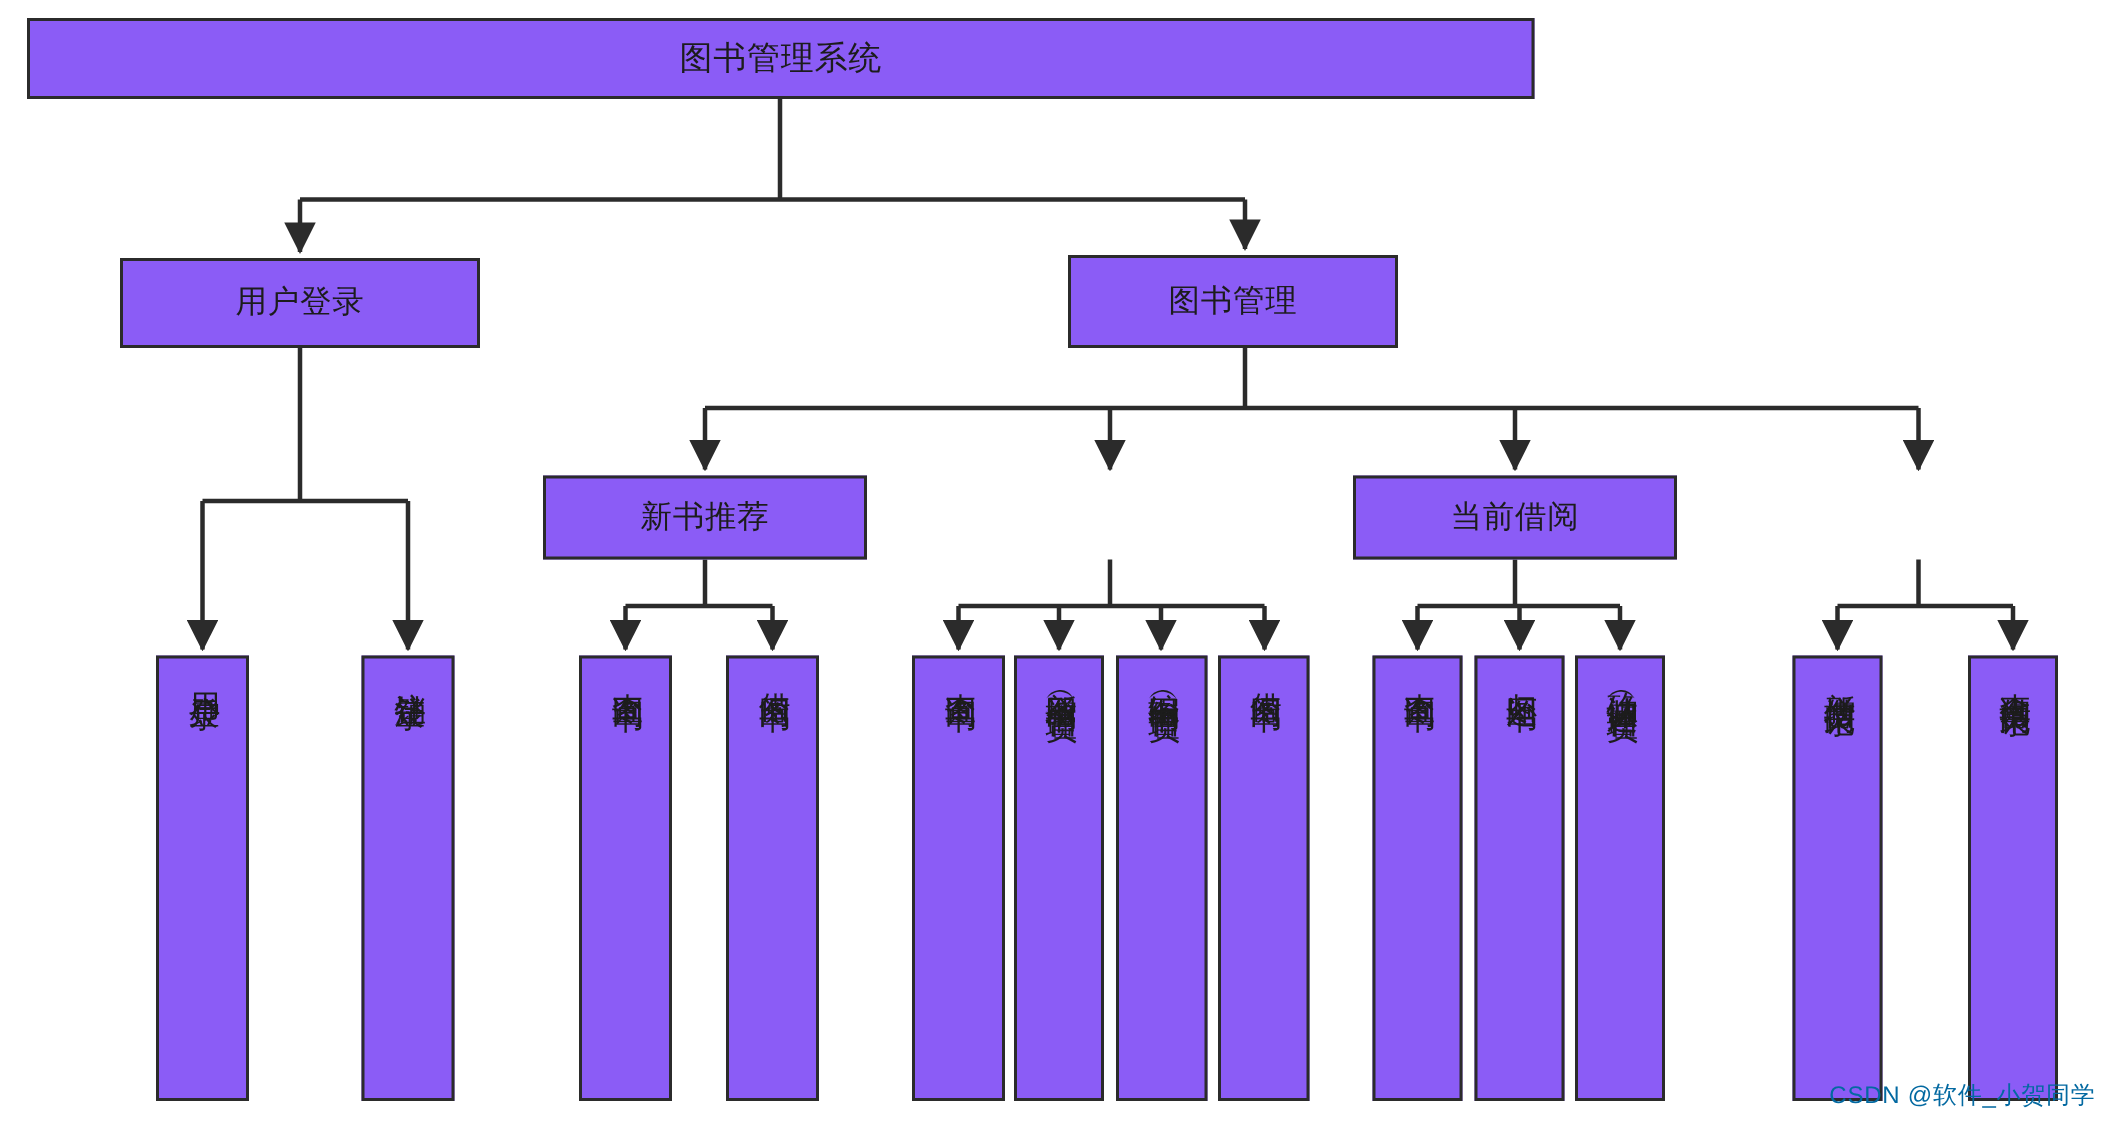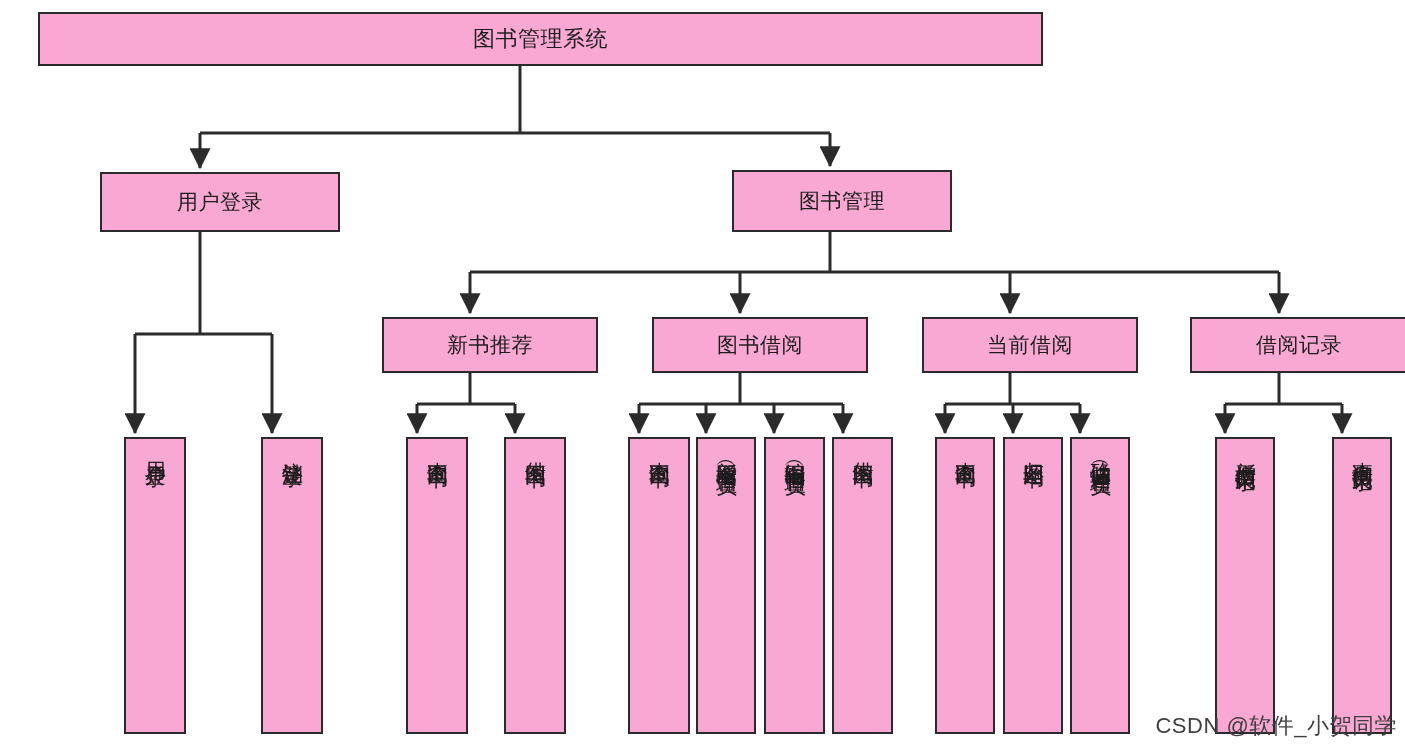--- a/index.html
+++ b/index.html
@@ -22,27 +22,26 @@
     position: absolute;
     left: 0;
     top: 0;
     width: 1405px;
     height: 747px;
     pointer-events: none;
   }
   .node {
     position: absolute;
     box-sizing: border-box;
-    background: #f9a8d4;
+    background: #8b5cf6;
     border: 2.5px solid #2b2b2b;
     display: flex;
     align-items: center;
     justify-content: center;
     z-index: 3;
-    margin-left: 20px;
   }
   .node .lbl {
     font-size: 21px;
     line-height: 1.25;
     color: #1c1c1c;
     letter-spacing: 0.5px;
     white-space: nowrap;
   }
   .node.root .lbl { font-size: 22px; }
   .node.leaf {
@@ -56,22 +55,22 @@
     font-size: 21px;
     line-height: 1.28;
     letter-spacing: 2px;
     white-space: normal;
     max-height: 284px;
   }
   .watermark {
     position: absolute;
     right: 8px;
     bottom: 6px;
-    font-size: 22px;
-    color: #404040;
+    font-size: 16px;
+    color: #0369a1;
     z-index: 6;
     white-space: nowrap;
     letter-spacing: 0.5px;
   }
 </style>
 </head>
 <body>
 
 <div id="canvas">
 
@@ -132,28 +131,22 @@
   <div class="node" style="left:80px; top:172px; width:240px; height:60px;">
     <span class="lbl">用户登录</span>
   </div>
   <div class="node" style="left:712px; top:170px; width:220px; height:62px;">
     <span class="lbl">图书管理</span>
   </div>
 
   <div class="node" style="left:362px; top:317px; width:216px; height:56px;text-align:center;">
     <span class="lbl">新书推荐</span>
   </div>
-  <div class="node" style="left:632px; top:317px; width:216px; height:56px;">
-    <span class="lbl">图书借阅</span>
-  </div>
   <div class="node" style="left:902px; top:317px; width:216px; height:56px;">
     <span class="lbl">当前借阅</span>
-  </div>
-  <div class="node" style="left:1170px; top:317px; width:218px; height:56px;">
-    <span class="lbl">借阅记录</span>
   </div>
 
   <div class="node leaf" style="left:104px; top:437px; width:62px; height:297px;">
     <span class="lbl">用户登录</span>
   </div>
   <div class="node leaf" style="left:241px; top:437px; width:62px; height:297px;">
     <span class="lbl">注销登录</span>
   </div>
   <div class="node leaf" style="left:386px; top:437px; width:62px; height:297px;">
     <span class="lbl">查询图书</span>

